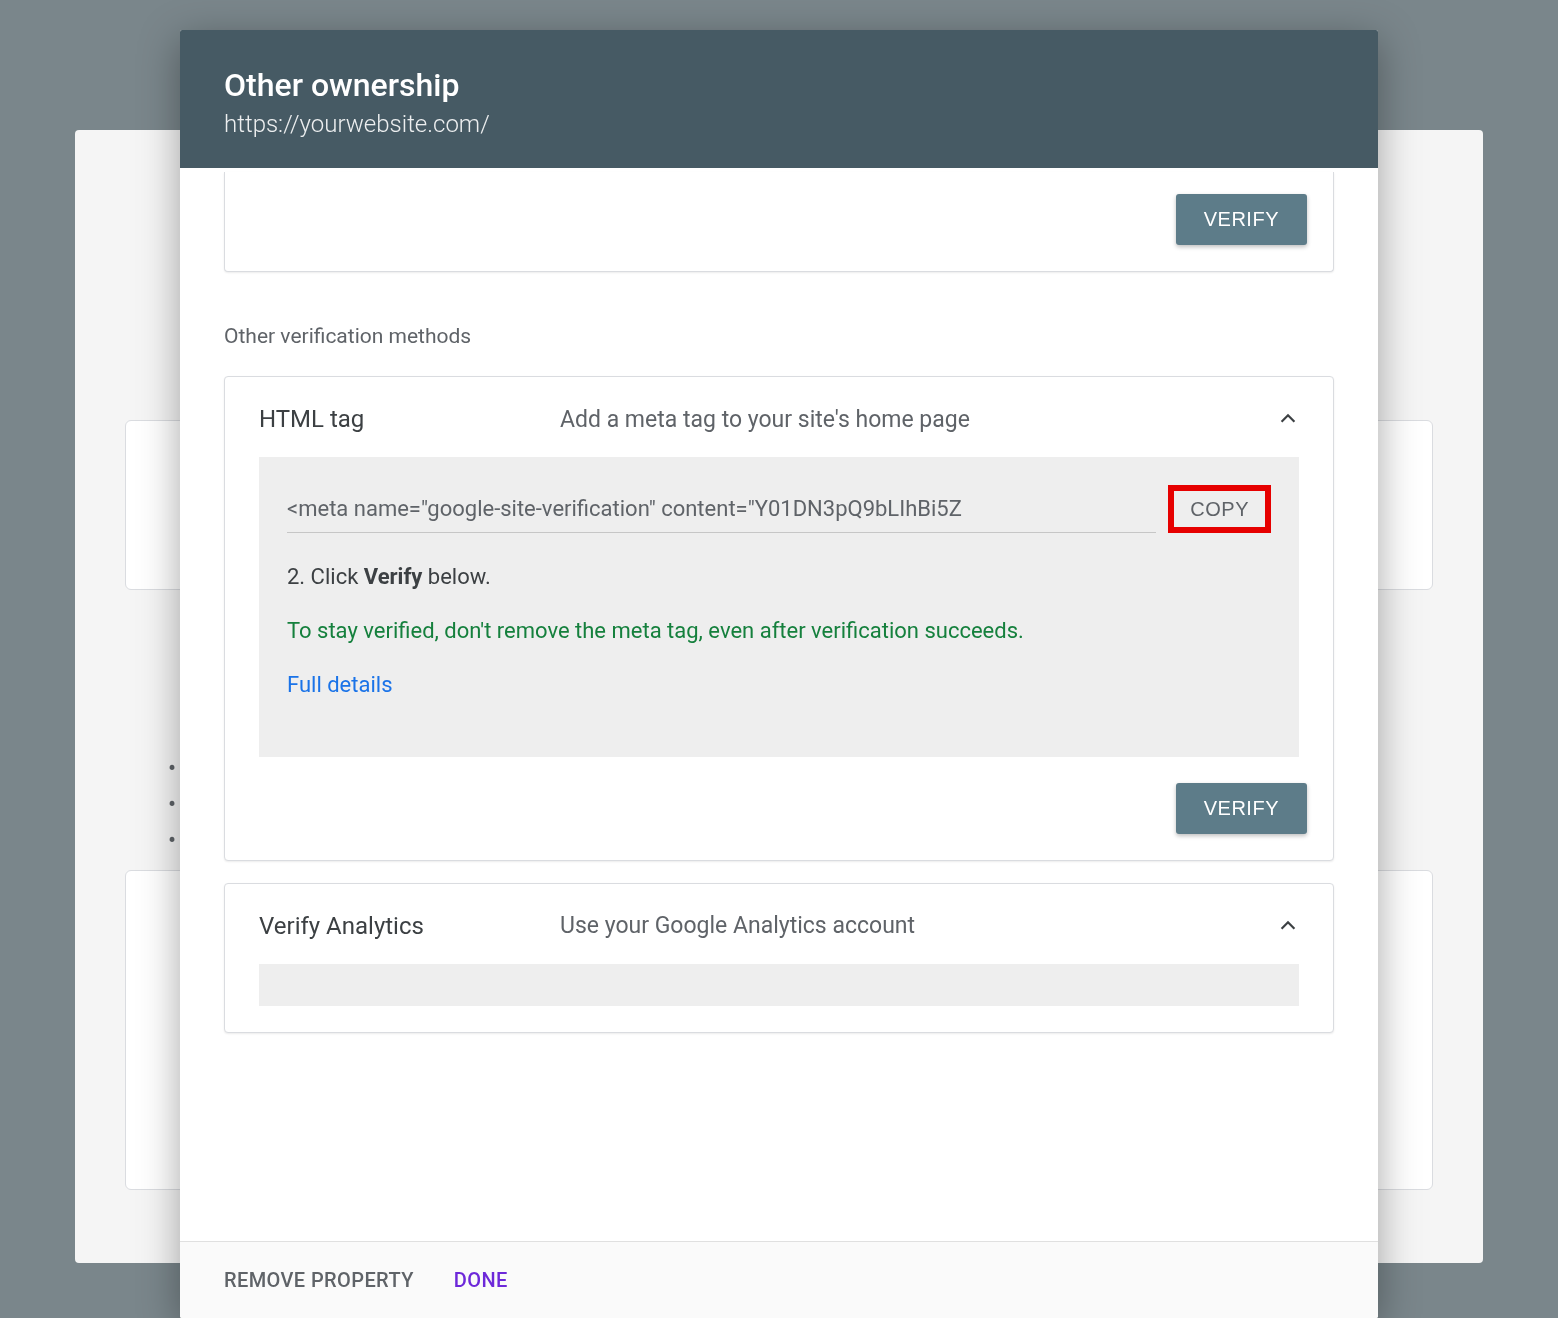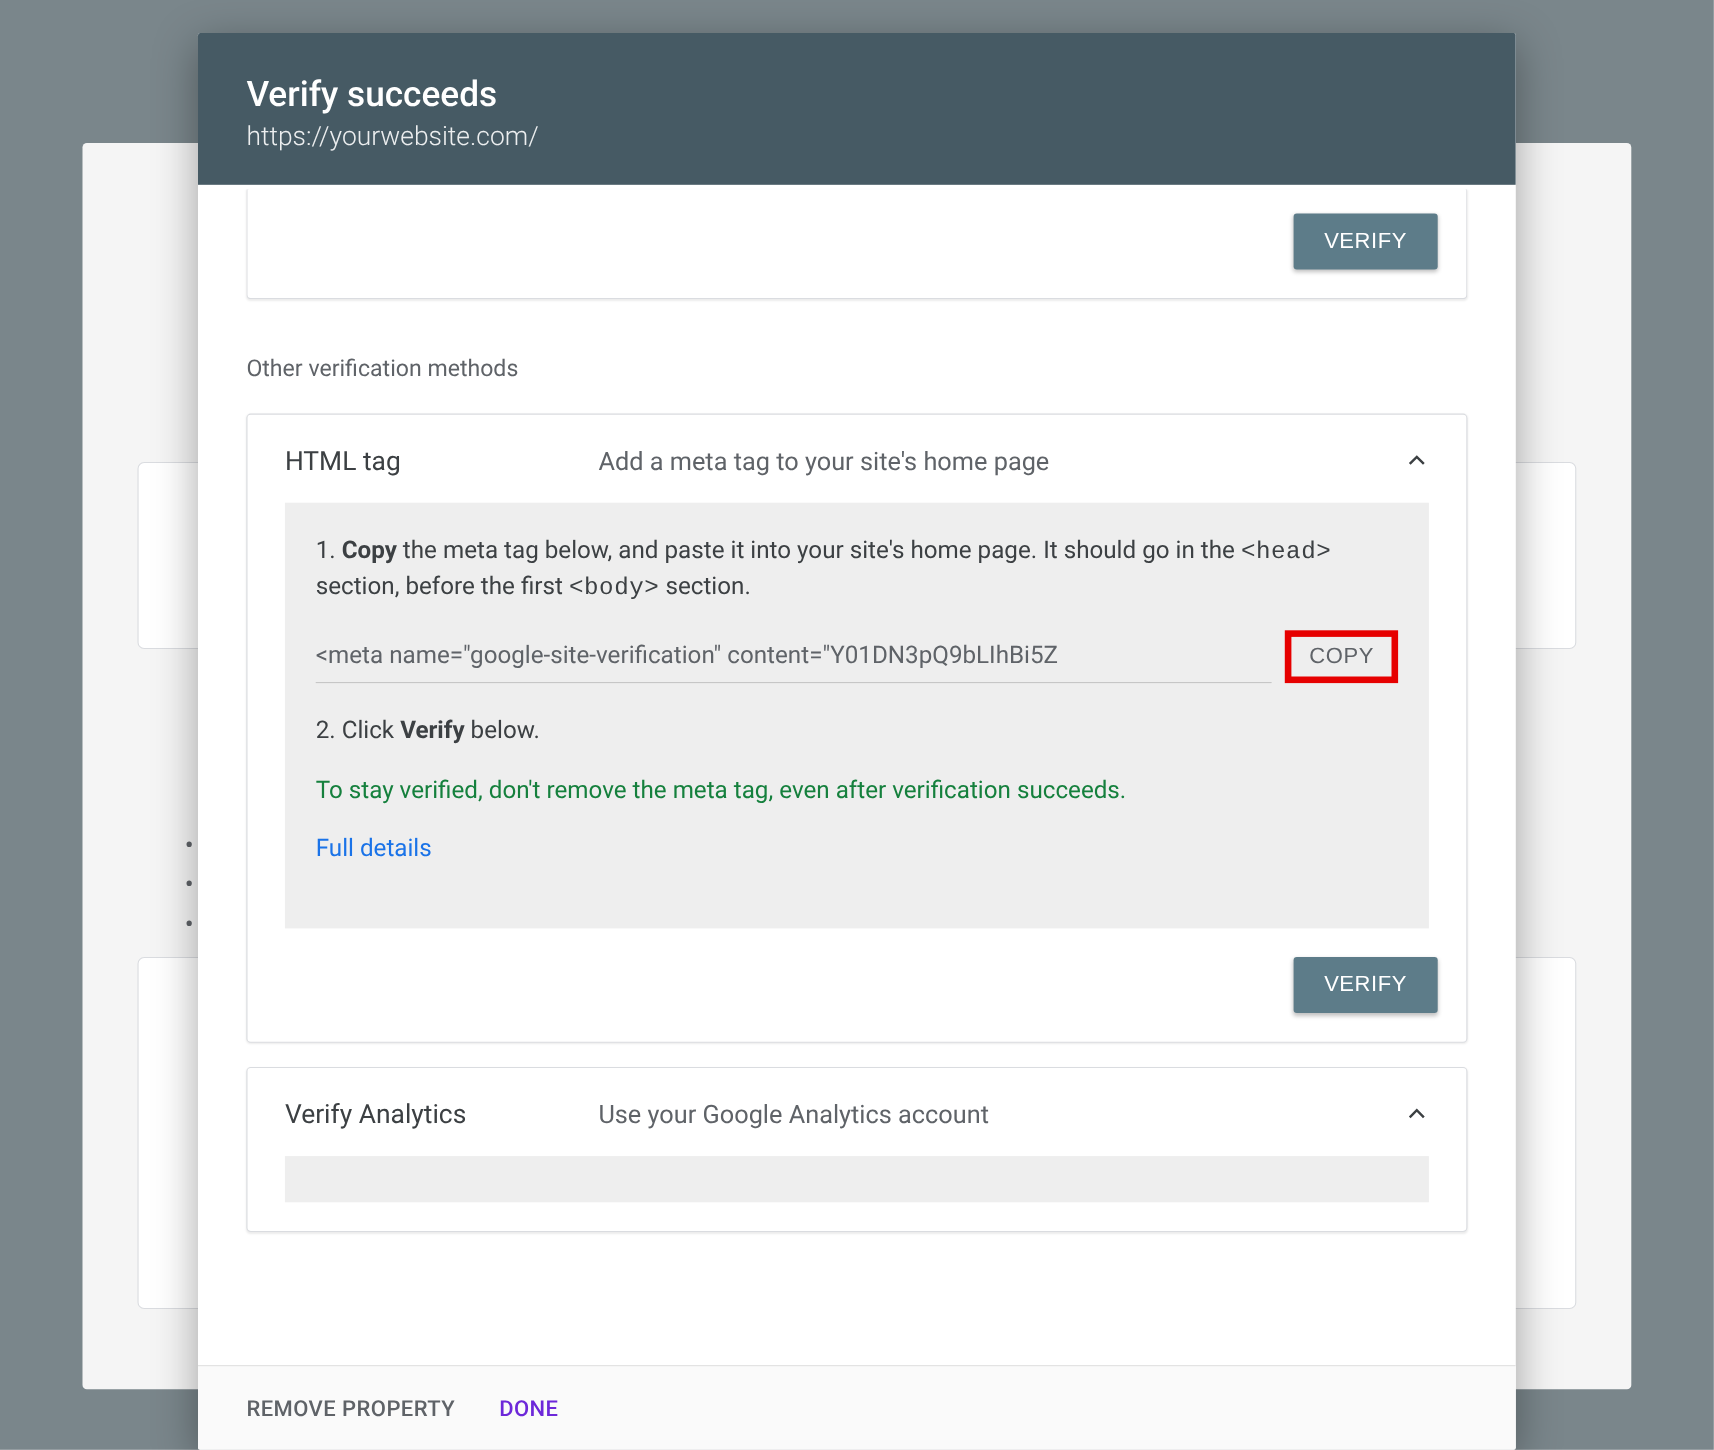--- a/index.html
+++ b/index.html
@@ -108,21 +108,21 @@
   .section-label {
     color: #5f6368;
     font-size: 21px;
     padding: 30px 0 6px 0;
   }
 
   .expander-header {
     display: flex;
     align-items: center;
     padding: 28px 34px 24px 34px;
-    gap: 20px;
+    gap: 36px;
   }
   .expander-header .method-name {
     font-size: 24px;
     color: #3c4043;
     min-width: 265px;
   }
   .expander-header .method-desc {
     font-size: 23px;
     color: #5f6368;
     flex: 1;
@@ -220,21 +220,21 @@
 <div class="bg-panel-3"></div>
 <div class="bg-bullets">
   <span>•</span>
     <span>•</span>
     <span>•</span>
 </div>
 
 <div class="modal">
 
   <div class="modal-header">
-    <div class="title">Verify succeeds</div>
+    <div class="title">Other ownership</div>
     <div class="subtitle">https://yourwebsite.com/</div>
   </div>
 
   <div class="modal-body">
 
     <div class="card card-top">
       <div class="card-verify-strip">
         <button class="btn-verify">VERIFY</button>
       </div>
     </div>
@@ -246,23 +246,20 @@
         <span class="method-name">HTML tag</span>
         <span class="method-desc">Add a meta tag to your site's home page</span>
         <span class="chevron">
           <svg viewBox="0 0 24 24">
               <path d="M5 15l7-7 7 7"></path>
             </svg>
         </span>
       </div>
 
       <div class="expander-body">
-        <p>
-          <span>1. </span><b>Copy</b><span> the meta tag below, and paste it into your site's home page. It should go in the </span><span class="mono">&lt;head&gt;</span><span> section, before the first </span><span class="mono">&lt;body&gt;</span><span> section.</span>
-        </p>
 
         <div class="code-row">
           <input class="meta-input" readonly="" value="&lt;meta name=&quot;google-site-verification&quot; content=&quot;Y01DN3pQ9bLIhBi5Z" style="">
           <span class="copy-highlight">
             <button class="copy-btn">COPY</button>
           </span>
         </div>
 
         <p>
           <span>2. Click </span><b>Verify</b><span> below.</span>

